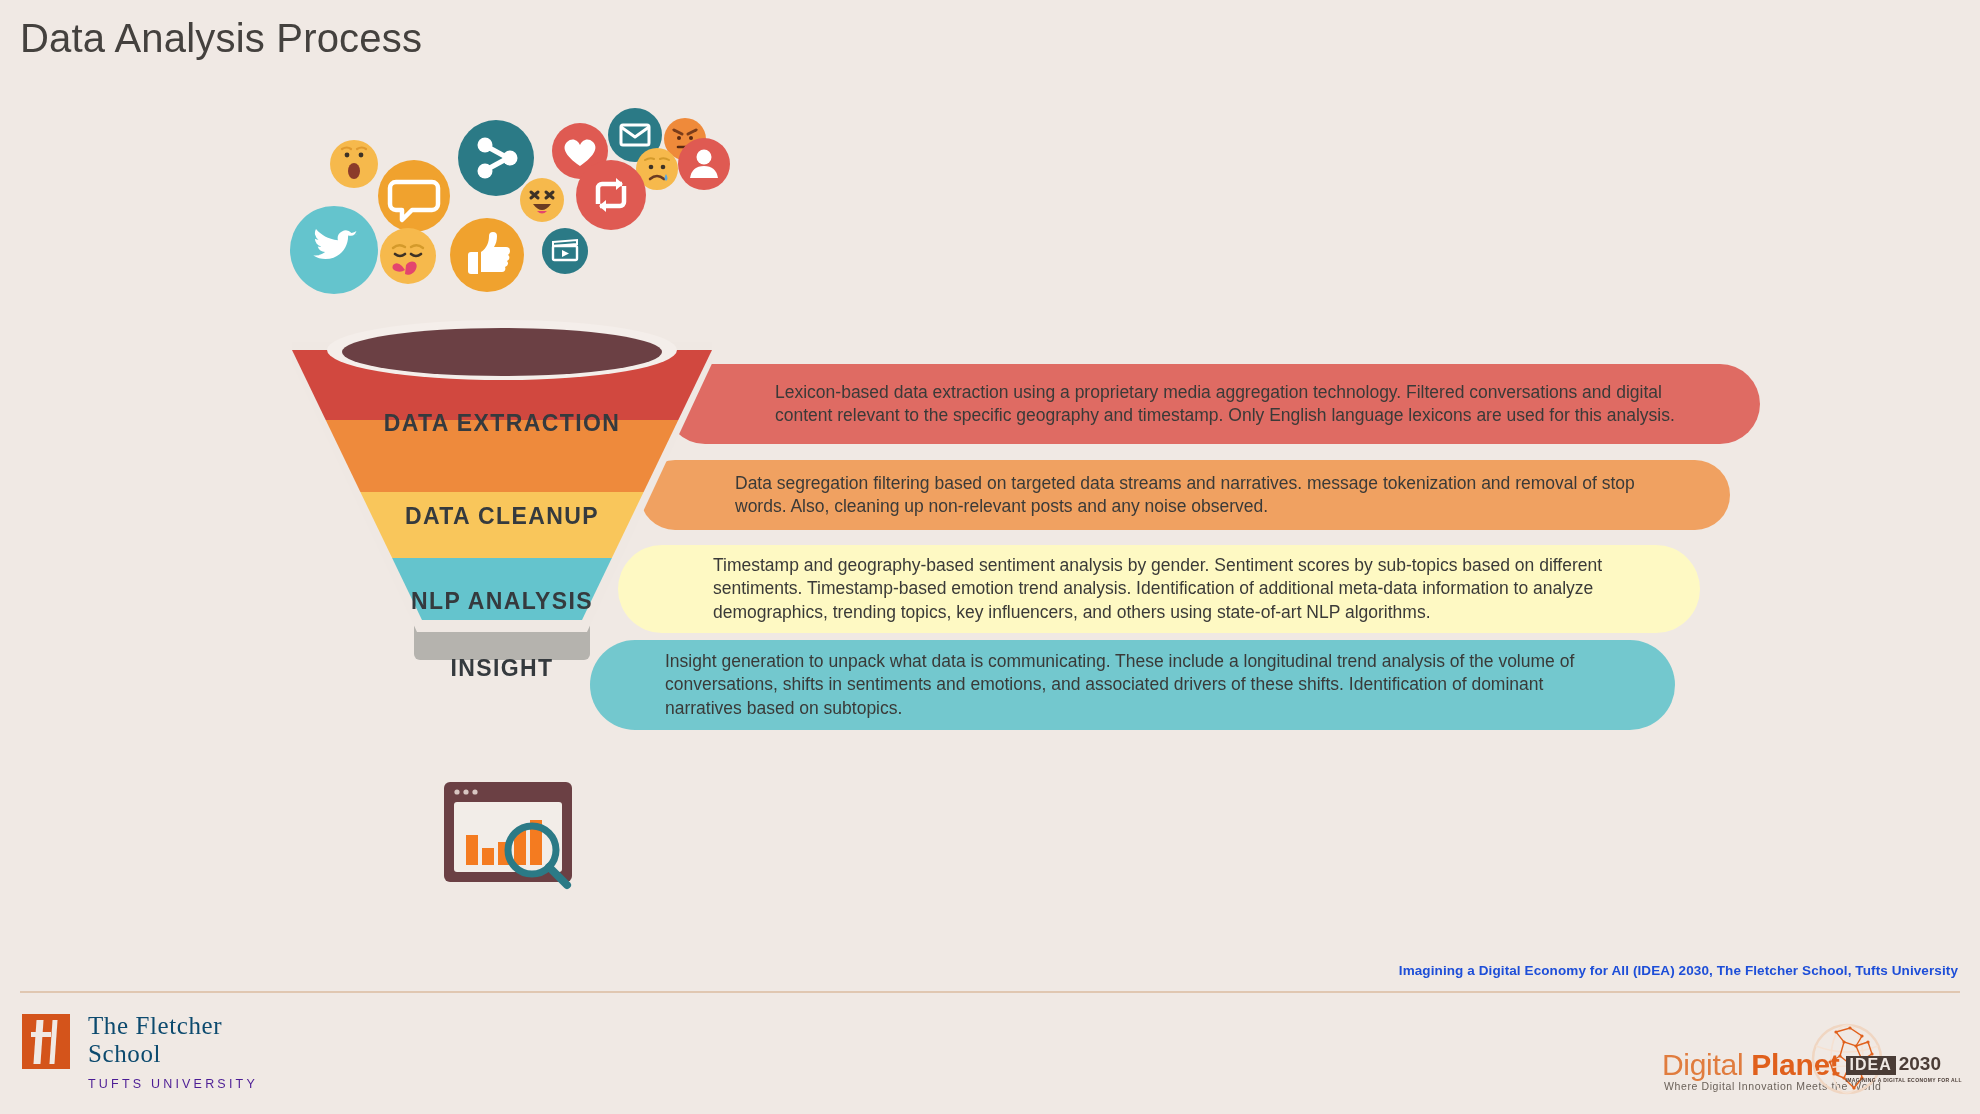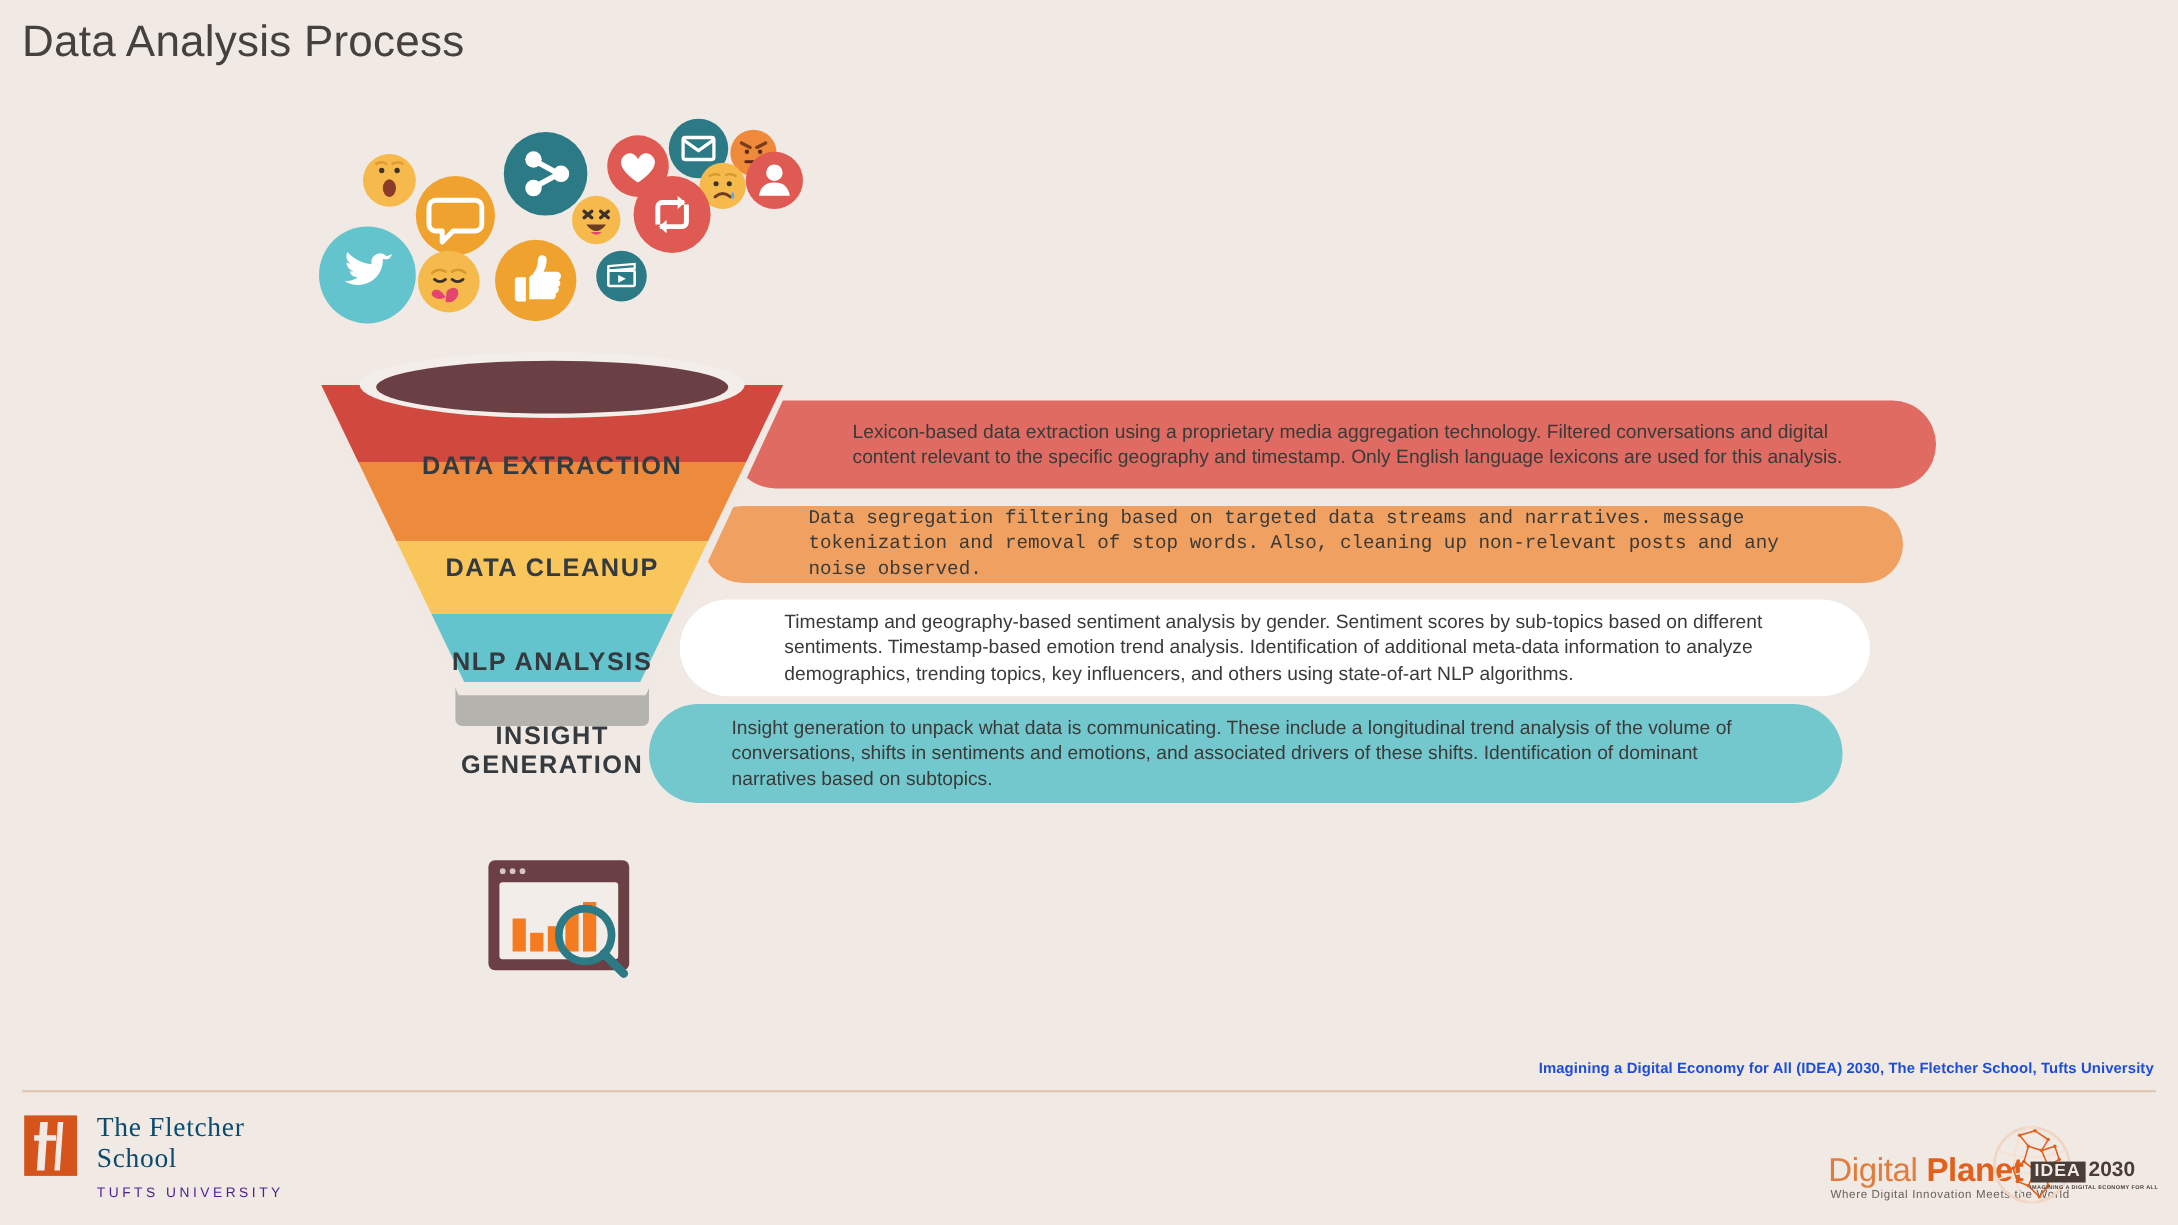--- a/index.html
+++ b/index.html
@@ -60,22 +60,22 @@
   }
   .pill-text{
     font-size:17.5px;
     line-height:1.32;
     color:#3A3A38;
     font-weight:400;
   }
   #pill-0{ left:665px; top:364px; width:1095px; height:80px; background:#DF6B63; }
   #pill-0 .pill-text{ padding-left:110px; padding-right:60px; }
   #pill-1{ left:640px; top:460px; width:1090px; height:70px; background:#F0A161; }
-  #pill-1 .pill-text{ padding-left:95px; padding-right:60px;font-family:Liberation Mono, monospace; }
-  #pill-2{ left:618px; top:545px; width:1082px; height:88px; background:#ffffff; }
+  #pill-1 .pill-text{ padding-left:95px; padding-right:60px; }
+  #pill-2{ left:618px; top:545px; width:1082px; height:88px; background:#fef9c3; }
   #pill-2 .pill-text{ padding-left:95px; padding-right:60px; }
   #pill-3{ left:590px; top:640px; width:1085px; height:90px; background:#73C8CE; }
   #pill-3 .pill-text{ padding-left:75px; padding-right:60px; }
 
   
   #icon-cluster{
     position:absolute;
     left:330px; top:120px;
     width:620px; height:230px;
     z-index:40;
@@ -250,21 +250,20 @@
 
     <ellipse cx="210" cy="30" rx="175" ry="30" fill="#F4EEEA"></ellipse>
     <ellipse cx="210" cy="32" rx="160" ry="24" fill="#6B4044"></ellipse>
   </svg>
 
   <div class="funnel-label" id="funnel-label-0">DATA EXTRACTION</div>
   <div class="funnel-label" id="funnel-label-1">DATA CLEANUP</div>
   <div class="funnel-label" id="funnel-label-2">NLP ANALYSIS</div>
   <div class="funnel-label" id="funnel-label-3">
       <div>INSIGHT</div>
-      <div>GENERATION</div>
     </div>
 </div>
 
 <div id="icon-cluster">
 
   <div class="sicon" style="left:0px; top:20px; width:48px; height:48px; background:#F6B94C;">
     <svg width="48" height="48" viewBox="0 0 48 48">
       <circle cx="17" cy="15" r="2.4" fill="#3D3226"></circle>
         <circle cx="31" cy="15" r="2.4" fill="#3D3226"></circle>
       <path d="M12 9 q5 -3 9 0" stroke="#E09A2E" stroke-width="2.2" fill="none" stroke-linecap="round"></path>

